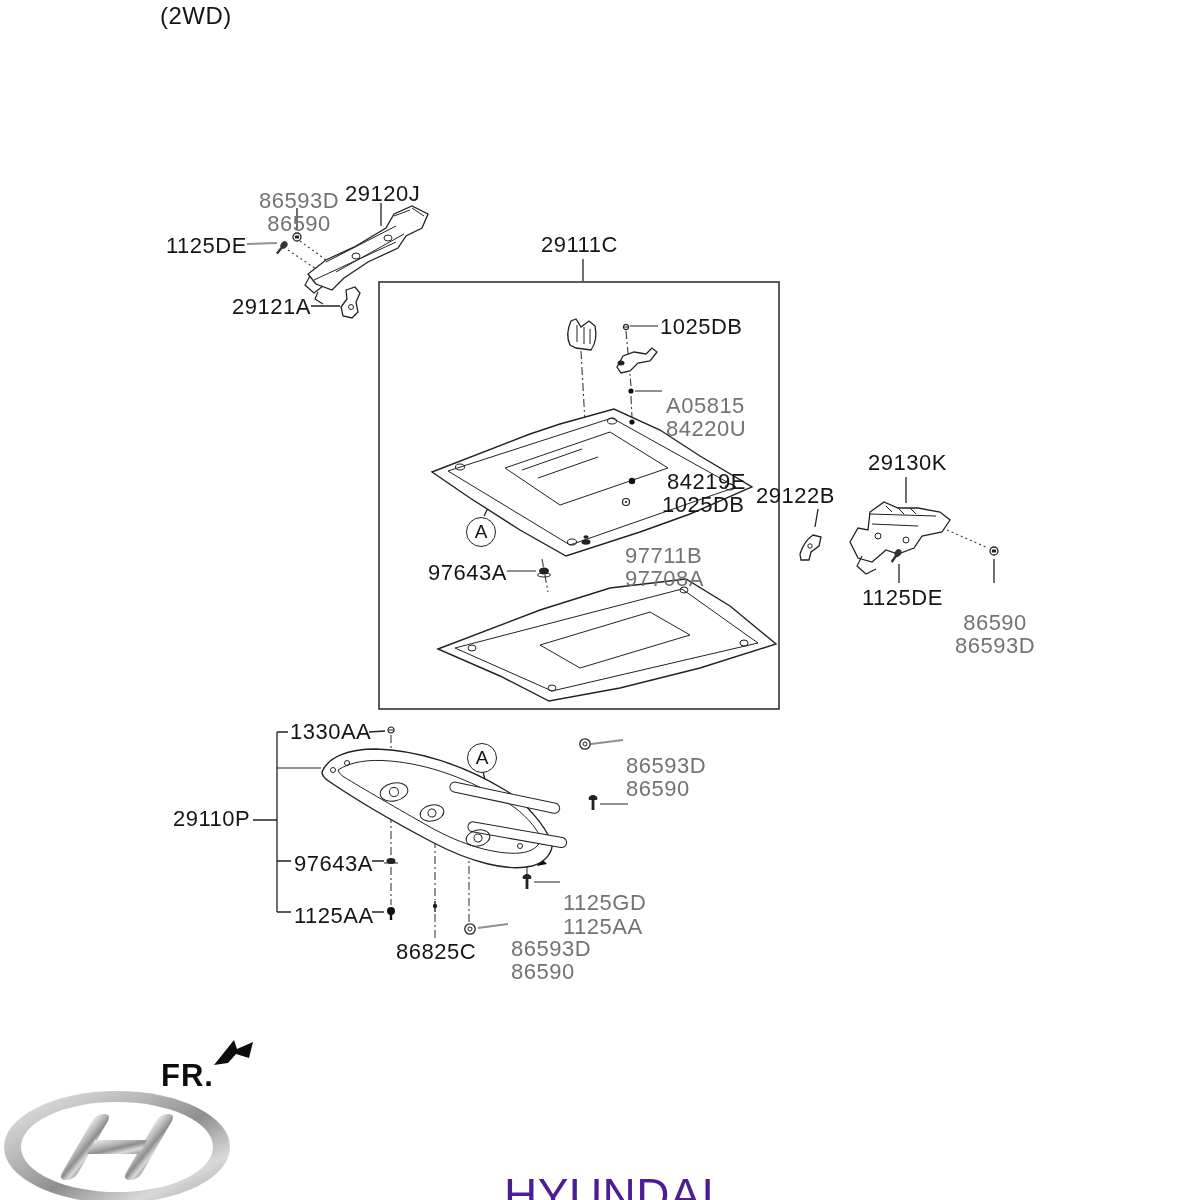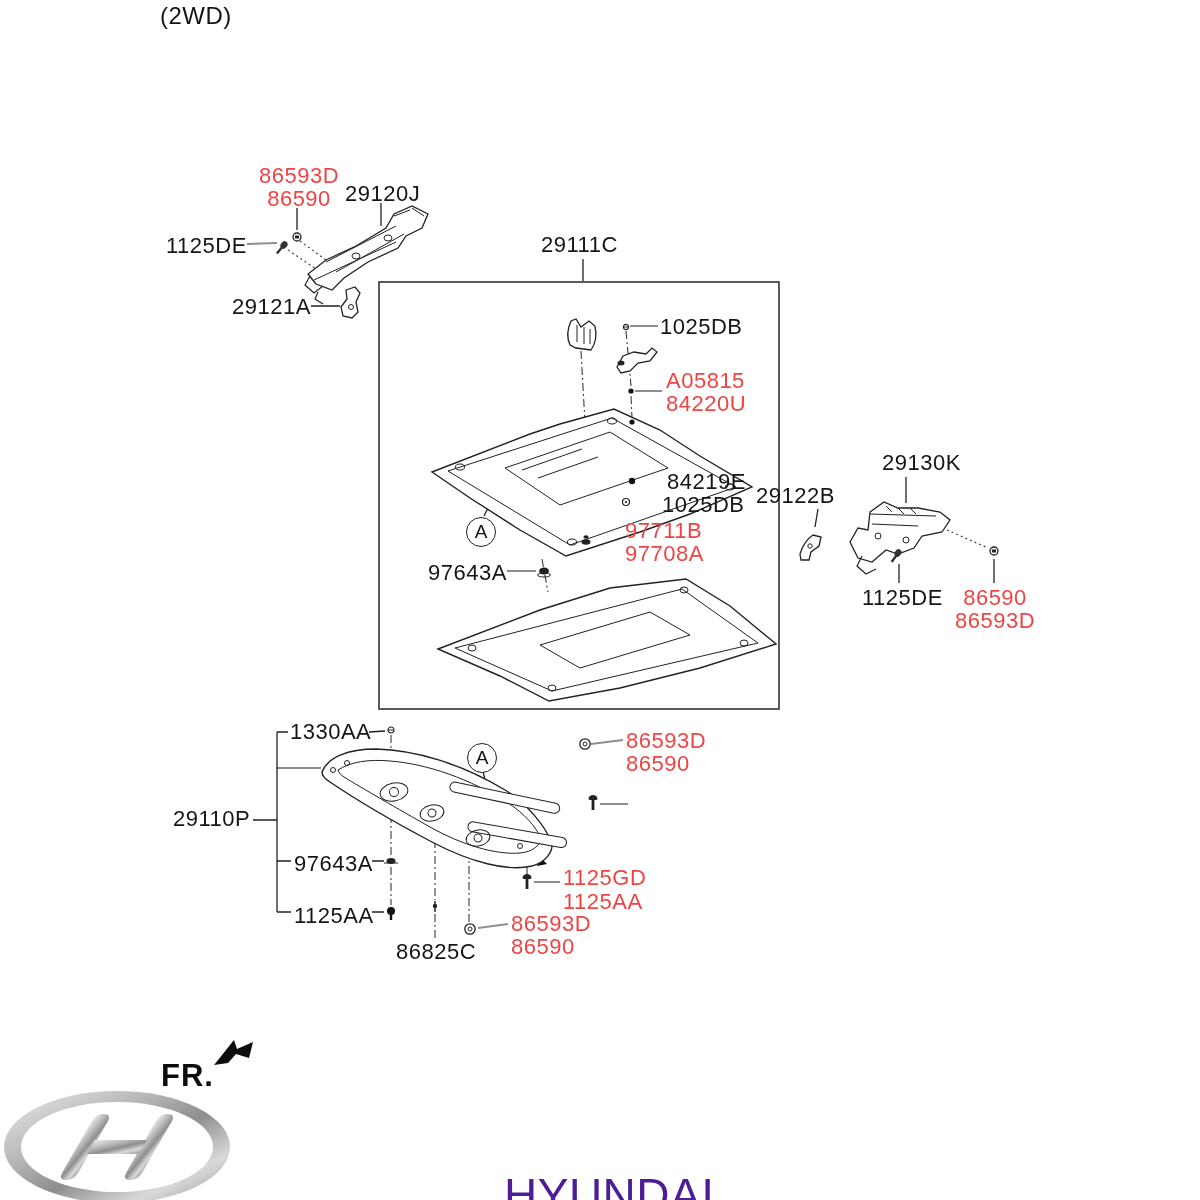--- a/index.html
+++ b/index.html
@@ -1,20 +1,20 @@
 <!DOCTYPE html>
 <html><head>
 <meta charset="utf-8">
 <style>
   html,body{margin:0;padding:0;background:#ffffff;}
   body{width:1200px;height:1200px;position:relative;font-family:"Liberation Sans",sans-serif;overflow:hidden;}
   #stage{position:absolute;inset:0;width:1200px;height:978px;}
   svg{position:absolute;left:0;top:0;}
   .lbl{position:absolute;font-size:22px;line-height:23px;color:#151515;letter-spacing:.5px;white-space:nowrap;}
-  .lbl-stack{position:absolute;font-size:22px;line-height:23px;color:#ef4444;letter-spacing:.5px;white-space:nowrap;}
+  .lbl-stack{position:absolute;font-size:22px;line-height:23px;color:#737373;letter-spacing:.5px;white-space:nowrap;margin-top:25px;}
   .lbl-stack.center{text-align:center;width:90px;}
   .variant{font-size:24px;}
   .marker-a{position:absolute;width:28px;height:28px;border:1.6px solid #222;border-radius:50%;
     text-align:center;line-height:28px;font-size:19px;color:#111;background:#fff;}
   .fr{position:absolute;font-size:31px;font-weight:bold;color:#0d0d0d;letter-spacing:1px;}
   .footer-line{position:absolute;left:504px;top:1168px;font-size:46px;color:#4c1d95;letter-spacing:.5px;display:flex;gap:16px;white-space:nowrap;}
 </style>
 </head>
 <body>
 
@@ -230,21 +230,21 @@
 </div>
 <div class="lbl" style="left:667px;top:470px;">84219E</div>
 <div class="lbl" style="left:662px;top:493px;">1025DB</div>
 <div class="lbl-stack" style="left:625px;top:519px;">
   <div>97711B</div>
   <div>97708A</div>
 </div>
 <div class="lbl" style="left:428px;top:561px;">97643A</div>
 
 <div class="lbl" style="left:756px;top:484px;">29122B</div>
-<div class="lbl" style="left:868px;top:451px;margin-left:14px;">29130K</div>
+<div class="lbl" style="left:868px;top:451px;">29130K</div>
 <div class="lbl" style="left:862px;top:586px;">1125DE</div>
 <div class="lbl-stack center" style="left:950px;top:586px;">
   <div>86590</div>
   <div>86593D</div>
 </div>
 
 <div class="lbl" style="left:290px;top:720px;">1330AA</div>
 <div class="lbl" style="left:173px;top:807px;">29110P</div>
 <div class="lbl-stack" style="left:626px;top:729px;">
   <div>86593D</div>

